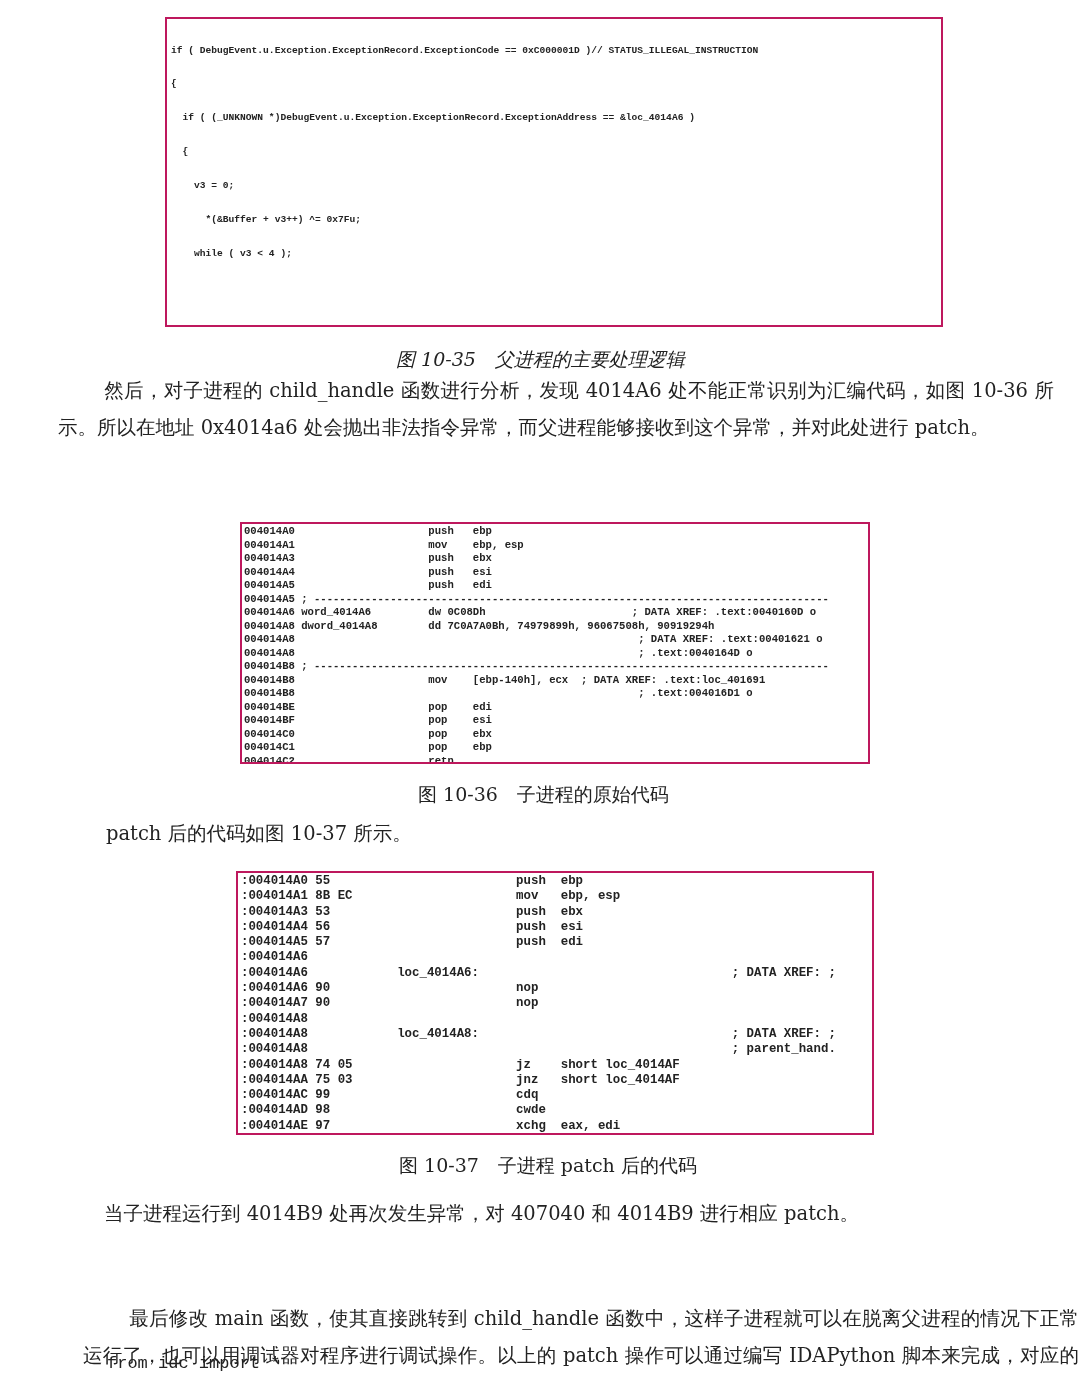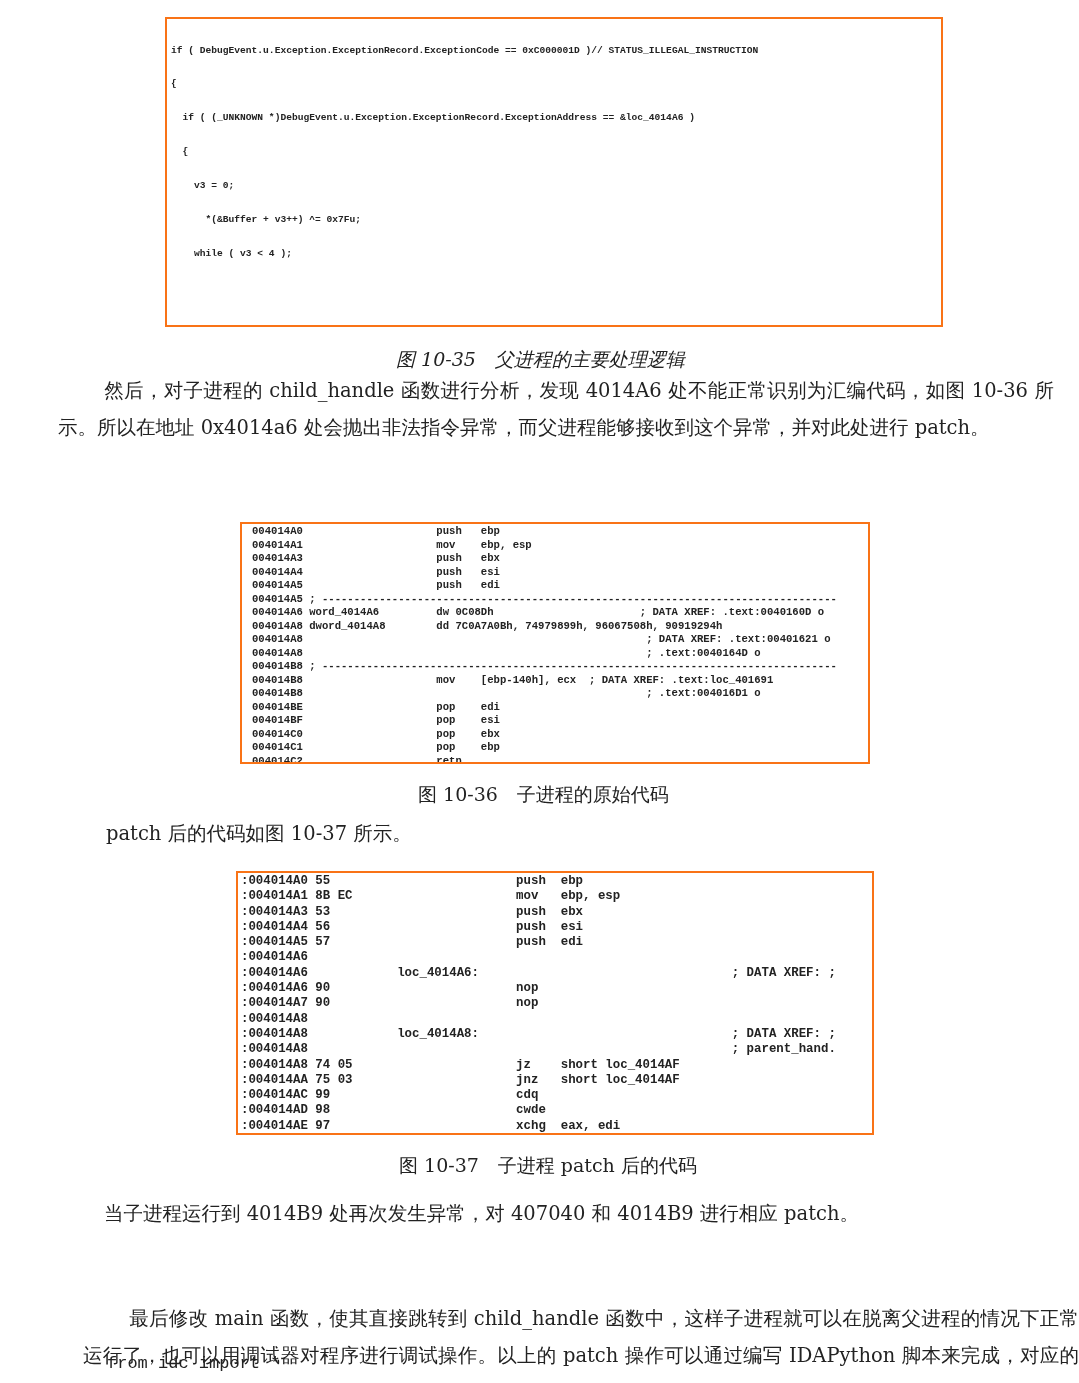--- a/index.html
+++ b/index.html
@@ -1,20 +1,20 @@
 <!DOCTYPE html>
 <html><head>
 <meta charset="utf-8">
 <style>
   html, body { margin: 0; padding: 0; background: #ffffff; }
   body { width: 1079px; height: 1383px; position: relative; overflow: hidden; font-family: "DejaVu Serif", serif; color: #222; }
-  .codebox { position: absolute; border: 2px solid #f97316; background: #fff; font-family: "Liberation Mono", monospace; font-weight: bold; color: #222; white-space: pre; overflow: hidden; }
+  .codebox { position: absolute; border: 2px solid #be185d; background: #fff; font-family: "Liberation Mono", monospace; font-weight: bold; color: #222; white-space: pre; overflow: hidden; }
   .codebox .line { display: block; }
   .fig1 { left: 165px; top: 17px; width: 778px; height: 310px; font-size: 9.6px; line-height: 11.3px; padding: 3px 4px; box-sizing: border-box; }
-  .fig2 { left: 240px; top: 522px; width: 630px; height: 242px; font-size: 10.6px; line-height: 13.5px; padding: 1px 10px; box-sizing: border-box; }
+  .fig2 { left: 240px; top: 522px; width: 630px; height: 242px; font-size: 10.6px; line-height: 13.5px; padding: 1px 2px; box-sizing: border-box; }
   .fig3 { left: 236px; top: 871px; width: 638px; height: 264px; font-size: 12.4px; line-height: 15.3px; padding: 1px 3px; box-sizing: border-box; }
   .caption { position: absolute; font-size: 19px; color: #222; white-space: nowrap; font-family: "DejaVu Serif", serif; }
   .para { position: absolute; left: 58px; width: 996px; font-size: 19.5px; line-height: 37px; color: #222; text-align: justify; }
   .para .indent { display: inline-block; width: 46px; }
   .pycode { position: absolute; left: 107px; top: 1354px; font-family: "Liberation Mono", monospace; font-size: 17px; color: #222; white-space: pre; text-align: center; }
 </style>
 </head>
 <body>
 
 <div class="codebox fig1">

